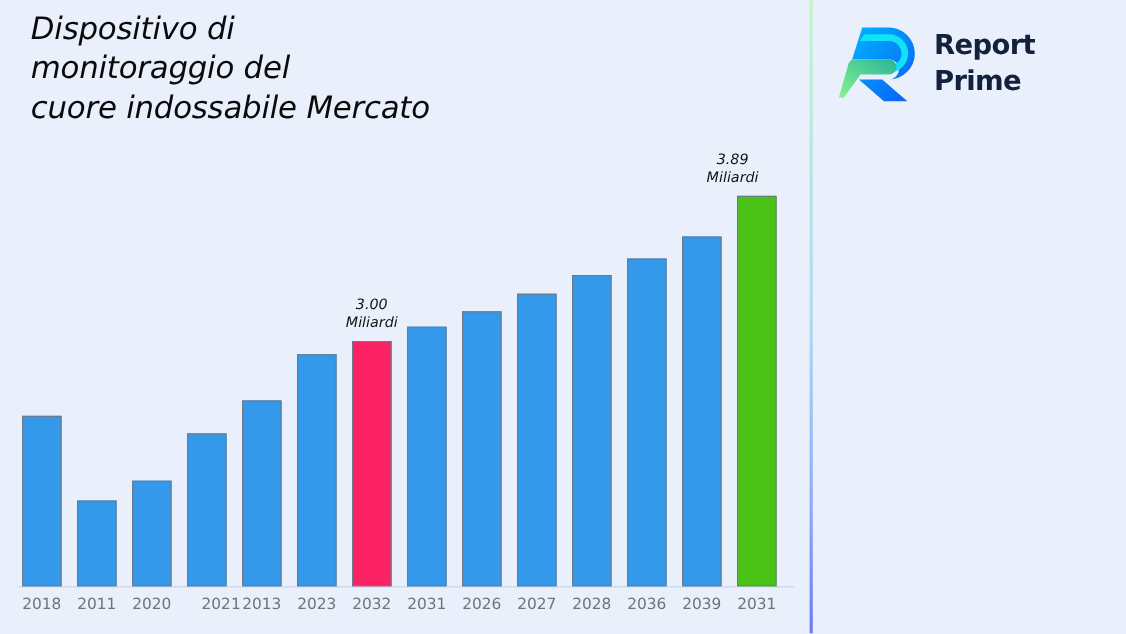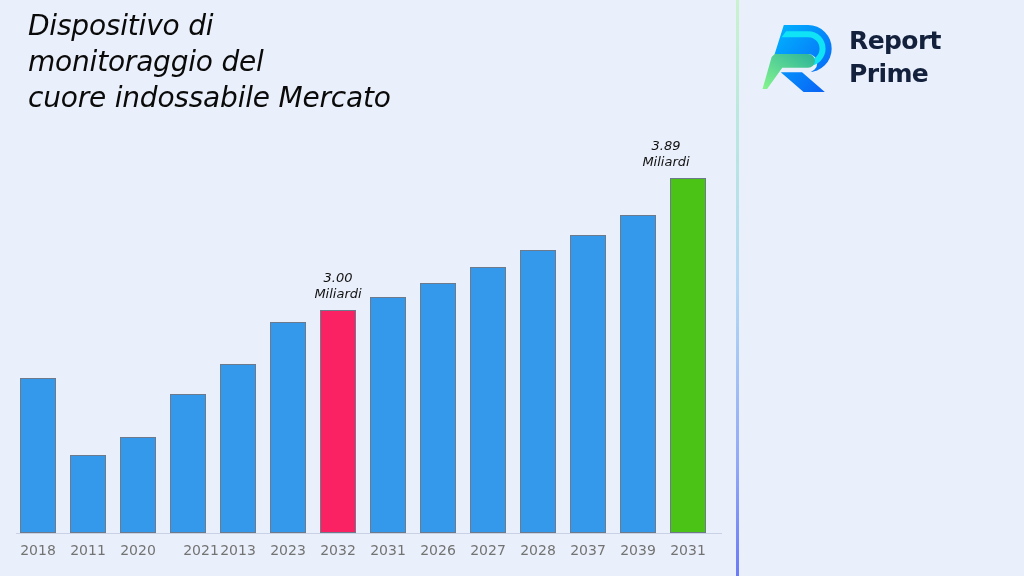--- a/index.html
+++ b/index.html
@@ -199,21 +199,21 @@
         <div class="tick-label" style="left: 308px; width: 60px;">2032</div>
         <div class="bar" style="left: 370px; width: 36px; height: 235.531px; background: rgb(52, 152, 235);"></div>
         <div class="tick-label" style="left: 358px; width: 60px;">2031</div>
         <div class="bar" style="left: 420px; width: 36px; height: 249.648px; background: rgb(52, 152, 235);"></div>
         <div class="tick-label" style="left: 408px; width: 60px;">2026</div>
         <div class="bar" style="left: 470px; width: 36px; height: 265.994px; background: rgb(52, 152, 235);"></div>
         <div class="tick-label" style="left: 458px; width: 60px;">2027</div>
         <div class="bar" style="left: 520px; width: 36px; height: 283.083px; background: rgb(52, 152, 235);"></div>
         <div class="tick-label" style="left: 508px; width: 60px;">2028</div>
         <div class="bar" style="left: 570px; width: 36px; height: 297.943px; background: rgb(52, 152, 235);"></div>
-        <div class="tick-label" style="left: 558px; width: 60px;">2037</div>
+        <div class="tick-label" style="left: 558px; width: 60px;">2036</div>
         <div class="bar" style="left: 620px; width: 36px; height: 318.004px; background: rgb(52, 152, 235);"></div>
         <div class="tick-label" style="left: 608px; width: 60px;">2039</div>
         <div class="bar" style="left: 670px; width: 36px; height: 355.154px; background: rgb(75, 194, 22);"></div>
         <div class="bar-label" style="left: 611px; width: 110px; top: 137.846px;">3.89
 Miliardi</div>
         <div class="tick-label" style="left: 658px; width: 60px;">2031</div>
       </div>
   </div>
 
   <div id="divider"></div>

